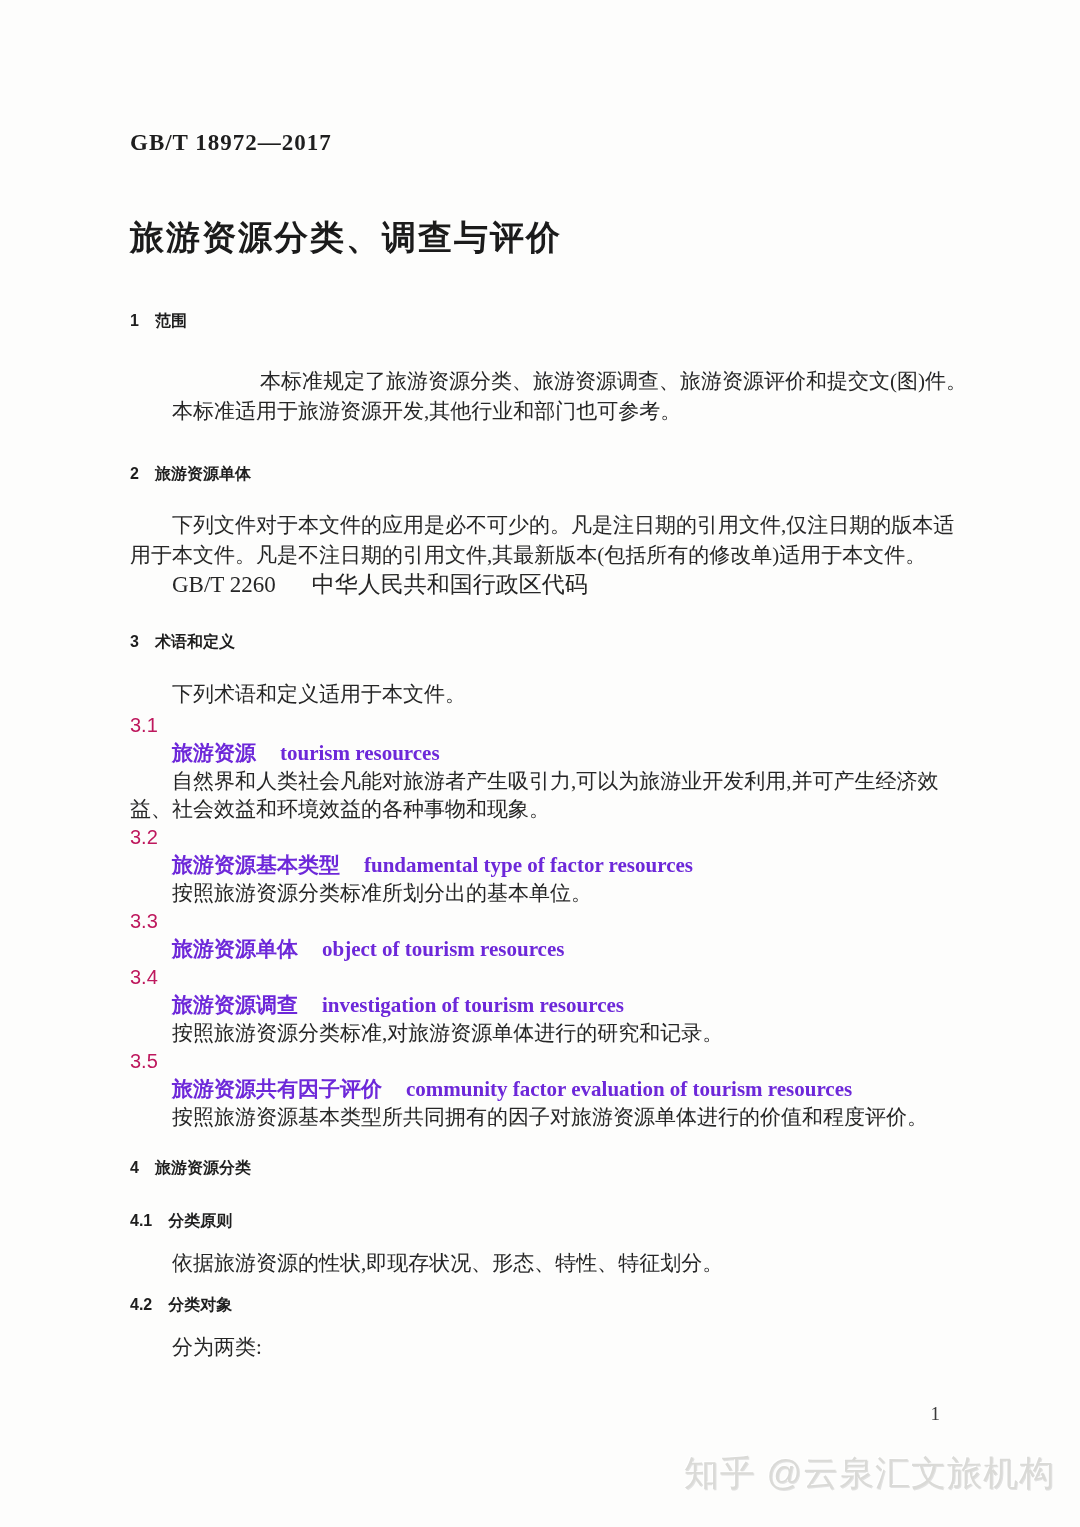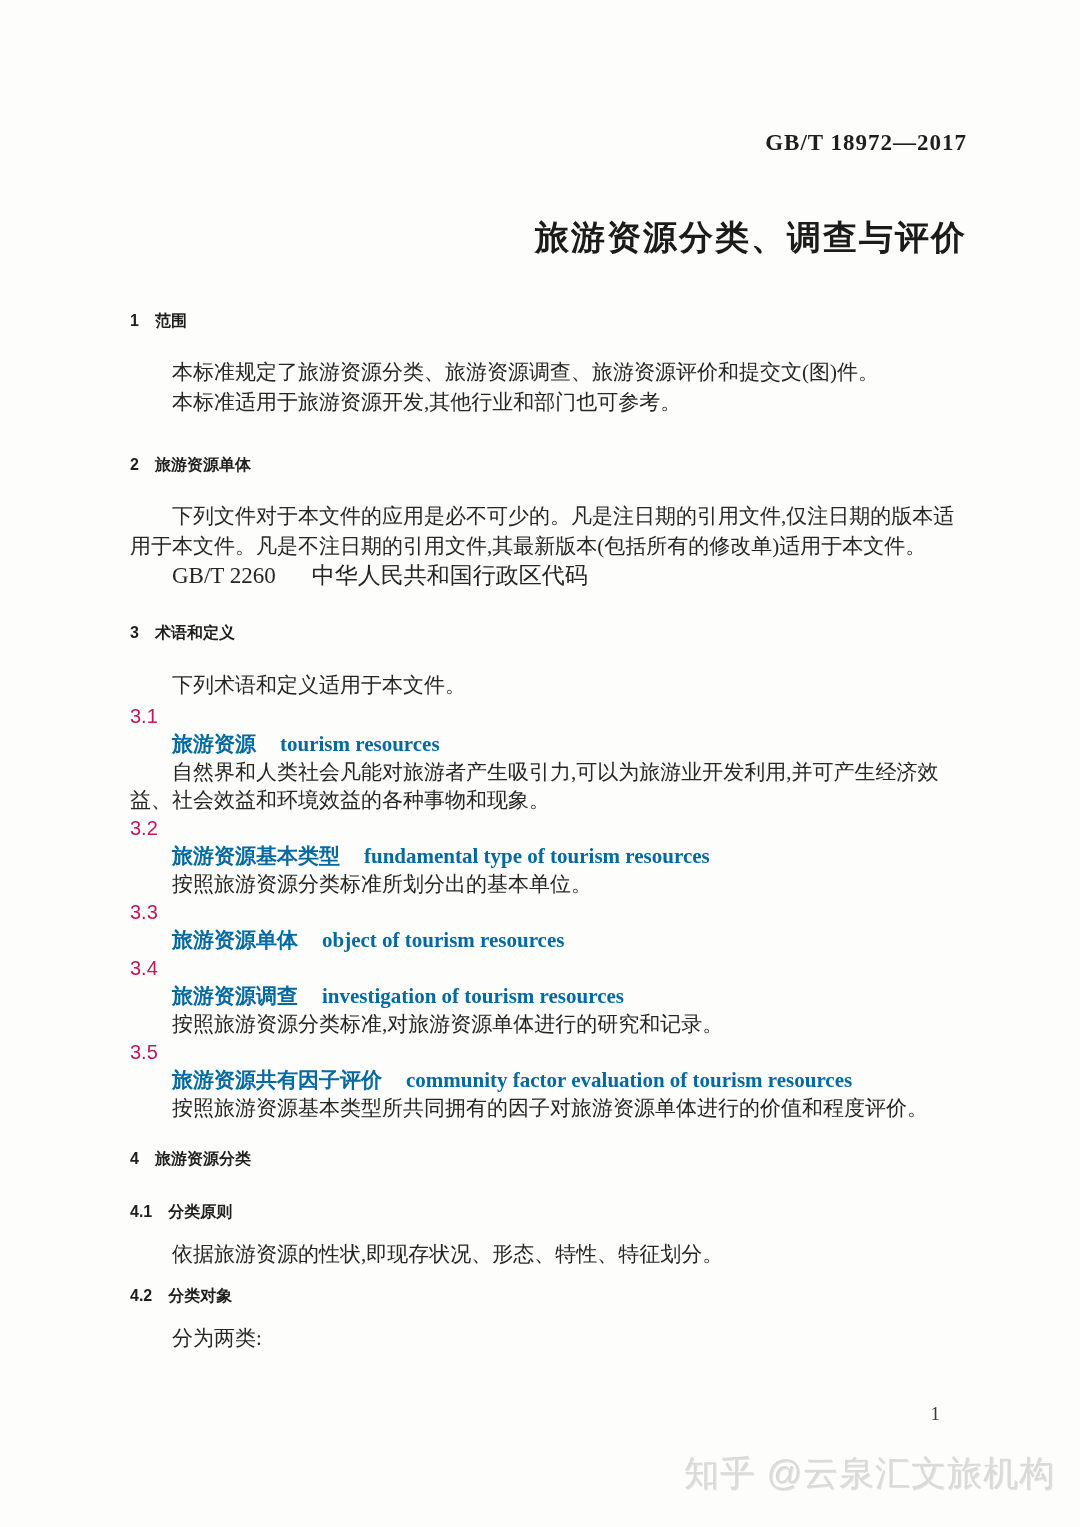--- a/index.html
+++ b/index.html
@@ -11,30 +11,29 @@
     font-family: "Liberation Serif", "DejaVu Serif", serif;
     color: #262626;
   }
   .page {
     position: absolute; inset: 0;
     padding: 0 113px 0 130px;
     box-sizing: border-box;
   }
   .doc-code {
     margin-top: 131px;
-    text-align: right;
     font-family: "Liberation Serif", "DejaVu Serif", serif;
     font-weight: 700;
     font-size: 23px; line-height: 24px;
     letter-spacing: 1px;
     color: #1e1e1e;
   }
   .doc-title {
     margin-top: 64px;
-    text-align: right;
+    text-align: left;
     font-family: "Liberation Sans", "DejaVu Sans", sans-serif;
     font-weight: 700;
     font-size: 34px; line-height: 36px;
     letter-spacing: 2px;
     color: #1b1b1b;
   }
   .h1, .h2 {
     font-family: "Liberation Sans", "DejaVu Sans", sans-serif;
     font-weight: 700;
     font-size: 16px; line-height: 24px;
@@ -47,21 +46,21 @@
   #h-sec3 { margin-top: 30px; }
   #h-sec4 { margin-top: 25px; }
   #h-sub41 { margin-top: 29px; }
   #h-sub42 { margin-top: 15px; }
   .body-p {
     margin: 0;
     font-size: 21px; line-height: 30px;
     text-indent: 42px;
     color: #262626;
   }
-  #p-sec1-1 { margin-top: 24px; }
+  #p-sec1-1 { margin-top: 33px; text-align: right; }
   #p-sec2 { margin-top: 24px; }
   #p-intro { margin-top: 25px; }
   #p-sub41 { margin-top: 15px; }
   #p-sub42 { margin-top: 15px; }
   .ref-line {
     margin: 0;
     font-size: 23px; line-height: 30px;
     padding-left: 42px;
   }
   .ref-line .ref-code { display: inline-block; margin-right: 36px; }
@@ -71,21 +70,21 @@
     font-family: "Liberation Sans", "DejaVu Sans", sans-serif;
     font-size: 20px; line-height: 28px;
     color: #be185d;
   }
   .term-head {
     margin: 0;
     padding-left: 42px;
     font-family: "Liberation Sans", "DejaVu Sans", sans-serif;
     font-weight: 700;
     font-size: 21px; line-height: 28px;
-    color: #0369a1;
+    color: #6d28d9;
   }
   .term-head .en {
     font-family: "Liberation Serif", "DejaVu Serif", serif;
     font-weight: 700;
     margin-left: 24px;
   }
   .term-def {
     margin: 0;
     font-size: 21px; line-height: 28px;
     text-indent: 42px;
@@ -130,21 +129,21 @@
   <div class="terms">
 
     <div>
       <p class="term-num">3.1</p>
       <p class="term-head"><span>旅游资源</span><span class="en">tourism resources</span></p>
       <p class="term-def">自然界和人类社会凡能对旅游者产生吸引力,可以为旅游业开发利用,并可产生经济效益、社会效益和环境效益的各种事物和现象。</p>
     </div>
 
     <div>
       <p class="term-num">3.2</p>
-      <p class="term-head"><span>旅游资源基本类型</span><span class="en">fundamental type of tourism resources</span></p>
+      <p class="term-head"><span>旅游资源基本类型</span><span class="en">fundamental type of factor resources</span></p>
       <p class="term-def">按照旅游资源分类标准所划分出的基本单位。</p>
     </div>
 
     <div>
       <p class="term-num">3.3</p>
       <p class="term-head"><span>旅游资源单体</span><span class="en">object of tourism resources</span></p>
     </div>
 
     <div>
       <p class="term-num">3.4</p>

